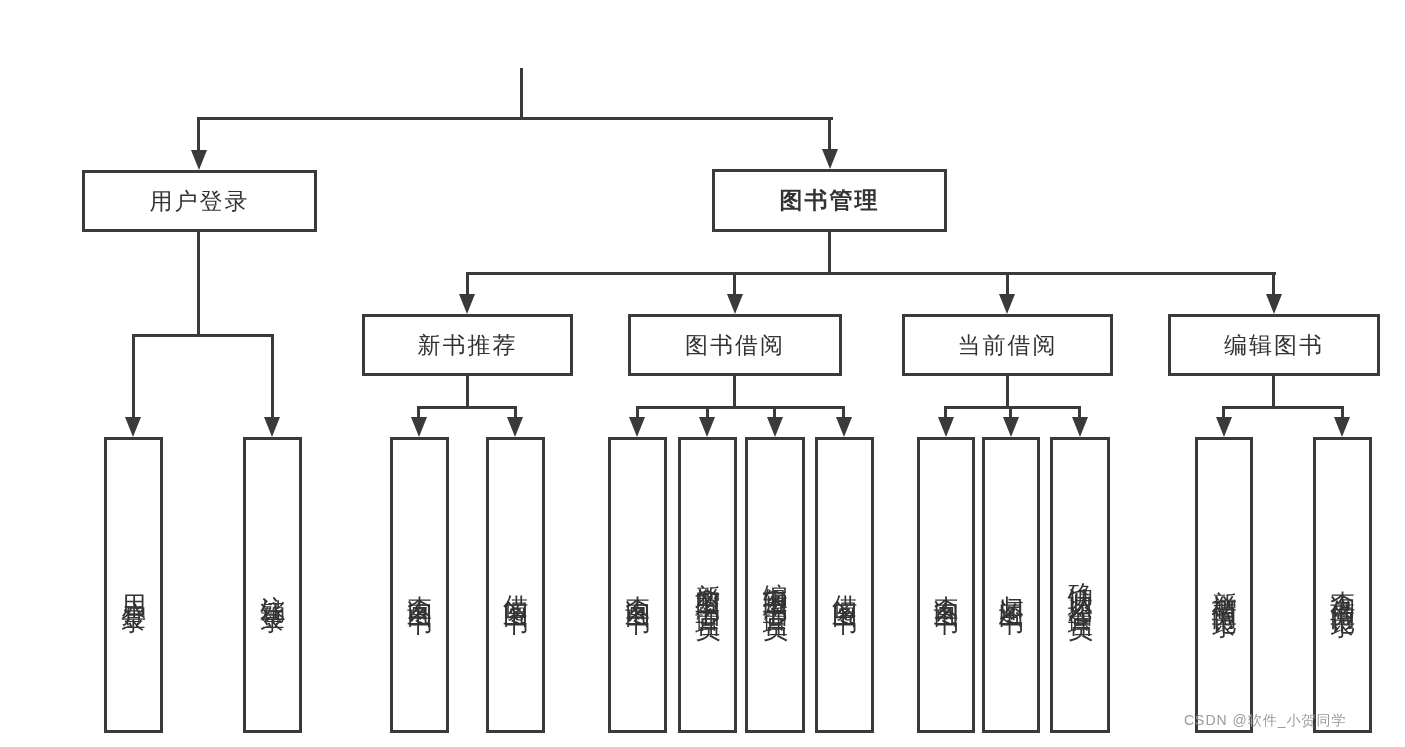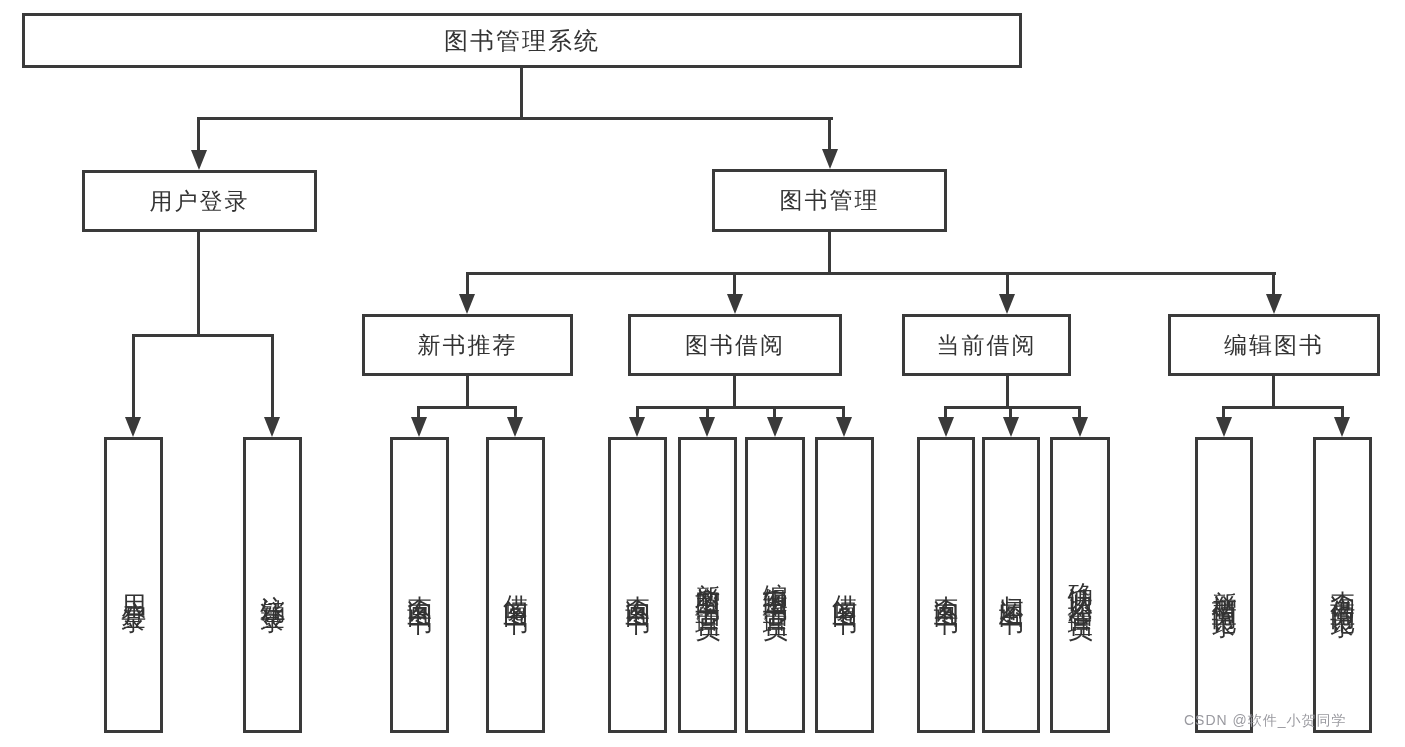--- a/index.html
+++ b/index.html
@@ -47,35 +47,32 @@
     color: var(--watermark, #9a9a9f);
     white-space: nowrap;
     z-index: 5;
   }
 </style>
 </head>
 <body>
 
 <div id="canvas">
 
-  <div class="box hnode root-node" style="left:22px; top:13px; width:1000px; height:55px;">
-    <span>图书管理系统</span>
-  </div>
 
   <div class="line" style="left:520px; top:68px; width:3px; height:52px;"></div>
   <div class="line" style="left:197px; top:117px; width:636px; height:3px;"></div>
   <div class="line" style="left:197px; top:117px; width:3px; height:37px;"></div>
   <div class="arrow" style="left:191px; top:150px;"></div>
   <div class="line" style="left:828px; top:117px; width:3px; height:36px;"></div>
   <div class="arrow" style="left:822px; top:149px;"></div>
 
   <div class="box hnode" style="left:82px; top:170px; width:235px; height:62px;">
     <span>用户登录</span>
   </div>
-  <div class="box hnode" style="left:712px; top:169px; width:235px; height:63px;">
+  <div class="box hnode" style="left:712px; top:169px; width:235px; height:63px;font-weight:bold;">
     <span>图书管理</span>
   </div>
 
   <div class="line" style="left:197px; top:232px; width:3px; height:104px;"></div>
   <div class="line" style="left:132px; top:334px; width:142px; height:3px;"></div>
   <div class="line" style="left:132px; top:334px; width:3px; height:85px;"></div>
   <div class="arrow" style="left:125px; top:417px;"></div>
   <div class="line" style="left:271px; top:334px; width:3px; height:85px;"></div>
   <div class="arrow" style="left:264px; top:417px;"></div>
 
@@ -89,21 +86,21 @@
   <div class="arrow" style="left:999px; top:294px;"></div>
   <div class="line" style="left:1272px; top:272px; width:3px; height:24px;"></div>
   <div class="arrow" style="left:1266px; top:294px;"></div>
 
   <div class="box hnode" style="left:628px; top:314px; width:214px; height:62px;">
     <span>图书借阅</span>
   </div>
   <div class="box hnode" style="left:362px; top:314px; width:211px; height:62px;">
     <span>新书推荐</span>
   </div>
-  <div class="box hnode" style="left:902px; top:314px; width:169px; height:62px;">
+  <div class="box hnode" style="left:902px; top:314px; width:211px; height:62px;">
     <span>当前借阅</span>
   </div>
   <div class="box hnode" style="left:1168px; top:314px; width:212px; height:62px;">
     <span>编辑图书</span>
   </div>
 
   <div class="line" style="left:466px; top:376px; width:3px; height:33px;"></div>
   <div class="line" style="left:417px; top:406px; width:100px; height:3px;"></div>
   <div class="line" style="left:417px; top:406px; width:3px; height:13px;"></div>
   <div class="arrow" style="left:411px; top:417px;"></div>

